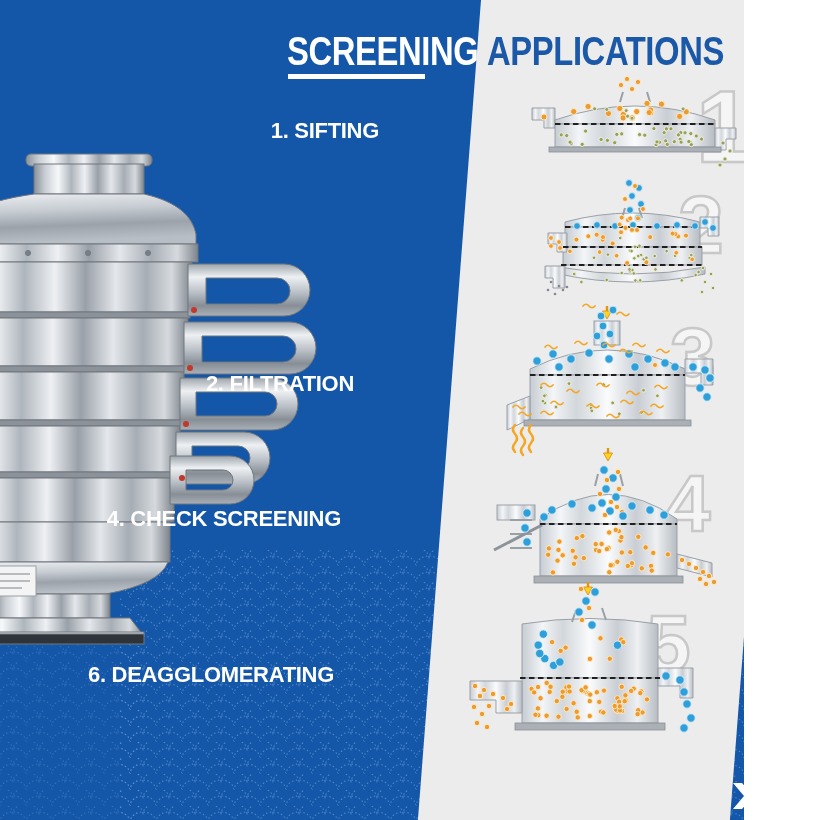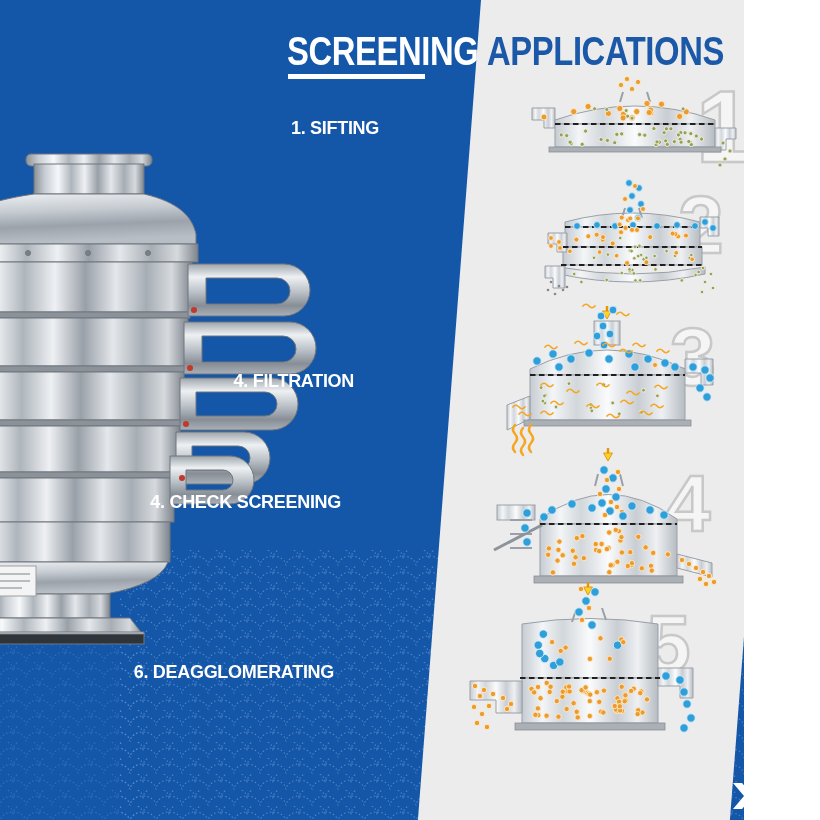--- a/index.html
+++ b/index.html
@@ -26,21 +26,21 @@
     letter-spacing:-0.5px; transform:scaleX(0.8); transform-origin:left top;
     white-space:nowrap;
   }
   .t-white{left:287px; color:var(--white,#fff);}
   .t-blue{left:487px; color:var(--titleblue,#1B59A8);}
   .t-underline{position:absolute; left:288px; top:74px; width:137px; height:4.5px;
     background:var(--white,#fff);}
   
   .step-label{
     position:absolute; color:var(--white,#fff); font-weight:bold;
-    font-size:18px; letter-spacing:-0.3px; white-space:nowrap; text-align:right;
+    font-size:22px; letter-spacing:-0.3px; white-space:nowrap; text-align:right;
   }
   
   .step-num{
     position:absolute; font-weight:bold; line-height:1;
     color:var(--numfill,#F5F5F5);
     -webkit-text-stroke:2.5px var(--numstroke,#C8C8C8);
   }
   .diagram{position:absolute; overflow:visible;}
   .diagram .metal{stroke:#9aa0a7; stroke-width:1;}
   .diagram .mesh{stroke:#1f1f1f; stroke-width:2.2; stroke-dasharray:5.5 3.5; fill:none;}
@@ -155,22 +155,22 @@
         <line x1="62" y1="442" x2="84" y2="442" stroke="#b7bcc1" stroke-width="2"></line>
       </g>
     </g>
   </svg>
 
   <div class="t-word t-white">SCREENING</div>
   <div class="t-underline"></div>
   <div class="t-word t-blue">APPLICATIONS</div>
 
   <div class="step-label" style="top:118px;right:365px">1. SIFTING</div>
-  <div class="step-label" style="top:371px;right:390px">4. FILTRATION</div>
-  <div class="step-label" style="top:492px;right:403px">4. CHECK SCREENING</div>
+  <div class="step-label" style="top:371px;right:390px">2. FILTRATION</div>
+  <div class="step-label" style="top:506px;right:403px">4. CHECK SCREENING</div>
   <div class="step-label" style="top:662px;right:410px">6. DEAGGLOMERATING</div>
 
   <div class="step-num" style="left:696px;top:76px;font-size:102px">1</div>
   <div class="step-num" style="left:678px;top:184px;font-size:82px">2</div>
   <div class="step-num" style="left:670px;top:316px;font-size:82px">3</div>
   <div class="step-num" style="left:666px;top:464px;font-size:80px">4</div>
   <div class="step-num" style="left:646px;top:604px;font-size:80px">5</div>
 
   <svg id="d1" class="diagram" style="left:530px;top:75px" width="210" height="100" viewBox="0 0 210 100">
     <defs>

